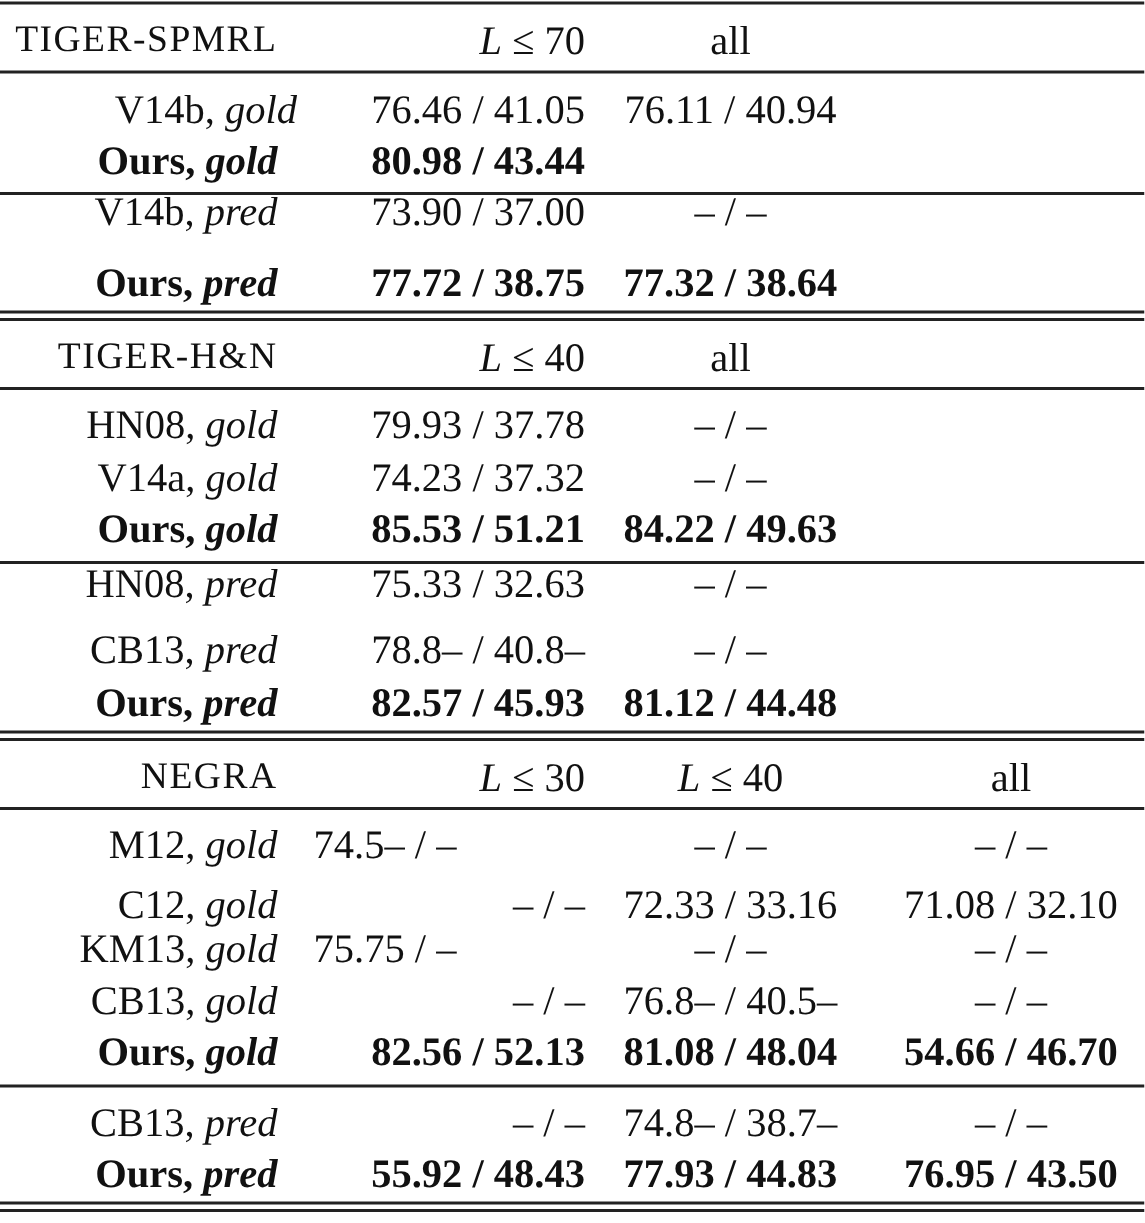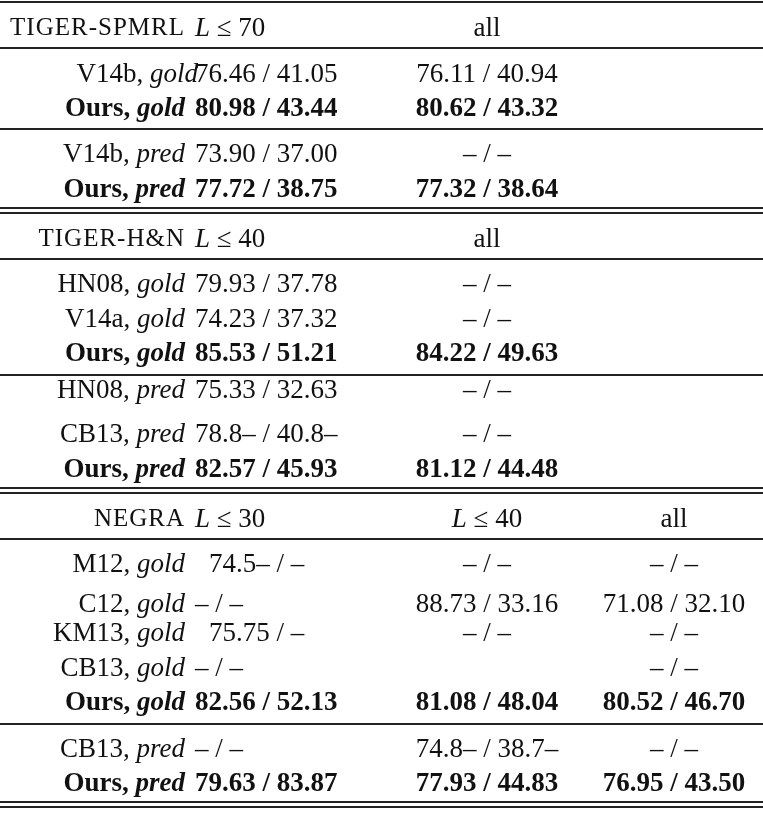--- a/index.html
+++ b/index.html
@@ -2,21 +2,21 @@
 <html><head>
 <meta charset="utf-8">
 <style>
   html, body { margin:0; padding:0; background:#fff; }
   body { width:763px; height:815px; position:relative; overflow:hidden;
          font-family:"Liberation Serif", "DejaVu Serif", serif; color:#111; font-size:27px; }
   .rule { position:absolute; left:0; width:763px; height:2px; background:#222; }
   .row { position:absolute; left:0; width:763px; height:34px; line-height:34px; }
   .c { position:absolute; top:0; white-space:nowrap; }
   .c0 { right:578px; text-align:right; }
-  .c1 { left:195px; width:195px; text-align:left; }
+  .c1 { left:195px; width:195px; text-align:right; }
   .c2 { left:392px; width:190px; text-align:center; }
   .c3 { left:585px; width:178px; text-align:center; }
   .sc { font-variant:small-caps; letter-spacing:1px; font-size:25px; }
   .b { font-weight:bold; }
   i { font-style:italic; }
 </style>
 </head>
 <body>
 
 <div id="table">
@@ -28,24 +28,23 @@
     </div>
     <div class="rule" style="top: 47px;"></div>
     <div class="row" style="top: 56px; padding-left: 13px;">
       <span class="c c0"><span>V14b, </span><i>gold</i></span>
       <span class="c c1">76.46 / 41.05</span>
       <span class="c c2">76.11 / 40.94</span>
     </div>
     <div class="row b" style="top: 89.5px;">
       <span class="c c0"><span>Ours, </span><i>gold</i></span>
       <span class="c c1">80.98 / 43.44</span>
-      <span class="c c2">80.62 / 43.32</span>
     </div>
     <div class="rule" style="top: 128px;"></div>
-    <div class="row" style="top: 136px;">
+    <div class="row" style="top: 124px;">
       <span class="c c0"><span>V14b, </span><i>pred</i></span>
       <span class="c c1">73.90 / 37.00</span>
       <span class="c c2">– / –</span>
     </div>
     <div class="row b" style="top: 170.5px;">
       <span class="c c0"><span>Ours, </span><i>pred</i></span>
       <span class="c c1">77.72 / 38.75</span>
       <span class="c c2">77.32 / 38.64</span>
     </div>
     <div class="rule" style="top: 207px;"></div>
@@ -98,48 +97,49 @@
     <div class="rule" style="top: 538px;"></div>
     <div class="row" style="top: 546px;">
       <span class="c c0"><span>M12, </span><i>gold</i></span>
       <span class="c c1" style="left: 209px; width: auto; text-align: right;">74.5– / –</span>
       <span class="c c2">– / –</span>
       <span class="c c3">– / –</span>
     </div>
     <div class="row" style="top: 586px;">
       <span class="c c0"><span>C12, </span><i>gold</i></span>
       <span class="c c1">– / –</span>
-      <span class="c c2">88.73 / 33.16</span>
+      <span class="c c2">72.33 / 33.16</span>
       <span class="c c3">71.08 / 32.10</span>
     </div>
     <div class="row" style="top: 615px;">
       <span class="c c0"><span>KM13, </span><i>gold</i></span>
       <span class="c c1" style="left: 209px; width: auto; text-align: center;">75.75 / –</span>
       <span class="c c2">– / –</span>
       <span class="c c3">– / –</span>
     </div>
     <div class="row" style="top: 649.5px;">
       <span class="c c0"><span>CB13, </span><i>gold</i></span>
       <span class="c c1">– / –</span>
+      <span class="c c2">76.8– / 40.5–</span>
       <span class="c c3">– / –</span>
     </div>
     <div class="row b" style="top: 684px;">
       <span class="c c0"><span>Ours, </span><i>gold</i></span>
       <span class="c c1">82.56 / 52.13</span>
       <span class="c c2">81.08 / 48.04</span>
-      <span class="c c3">80.52 / 46.70</span>
+      <span class="c c3">54.66 / 46.70</span>
     </div>
     <div class="rule" style="top: 722.5px;"></div>
     <div class="row" style="top: 730.5px;">
       <span class="c c0"><span>CB13, </span><i>pred</i></span>
       <span class="c c1">– / –</span>
       <span class="c c2">74.8– / 38.7–</span>
       <span class="c c3">– / –</span>
     </div>
     <div class="row b" style="top: 765px;">
       <span class="c c0"><span>Ours, </span><i>pred</i></span>
-      <span class="c c1">79.63 / 83.87</span>
+      <span class="c c1">55.92 / 48.43</span>
       <span class="c c2">77.93 / 44.83</span>
       <span class="c c3">76.95 / 43.50</span>
     </div>
     <div class="rule" style="top: 800.5px;"></div>
     <div class="rule" style="top: 805.5px;"></div>
   </div>
 
 </body></html>

